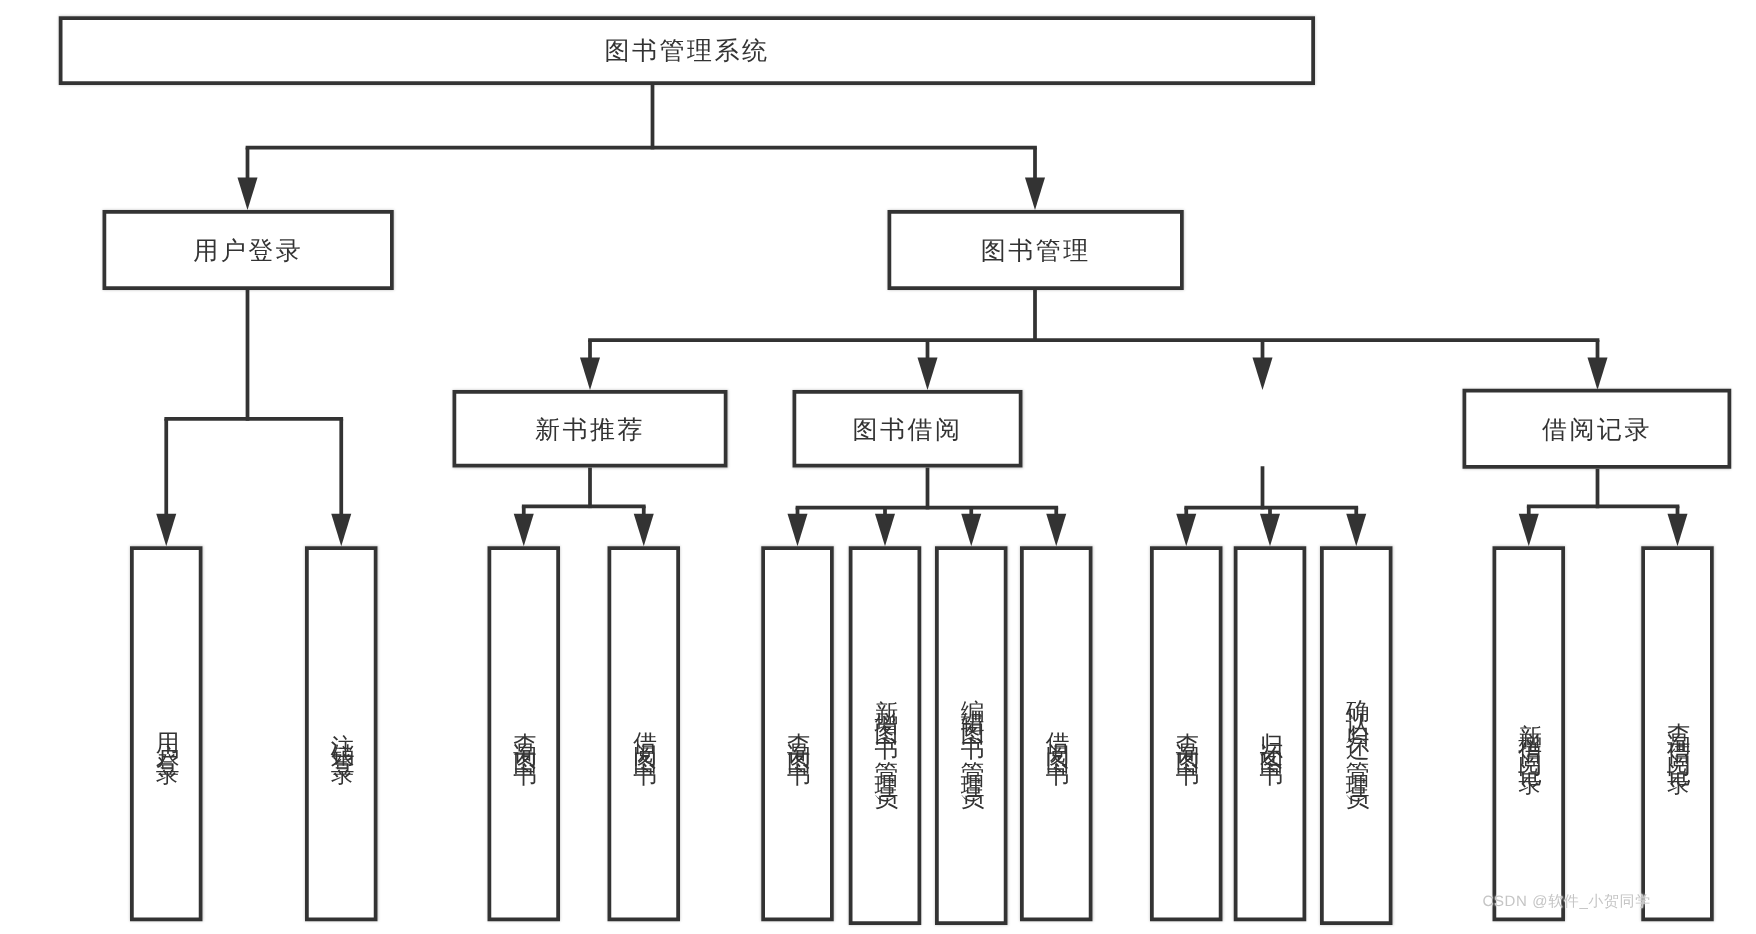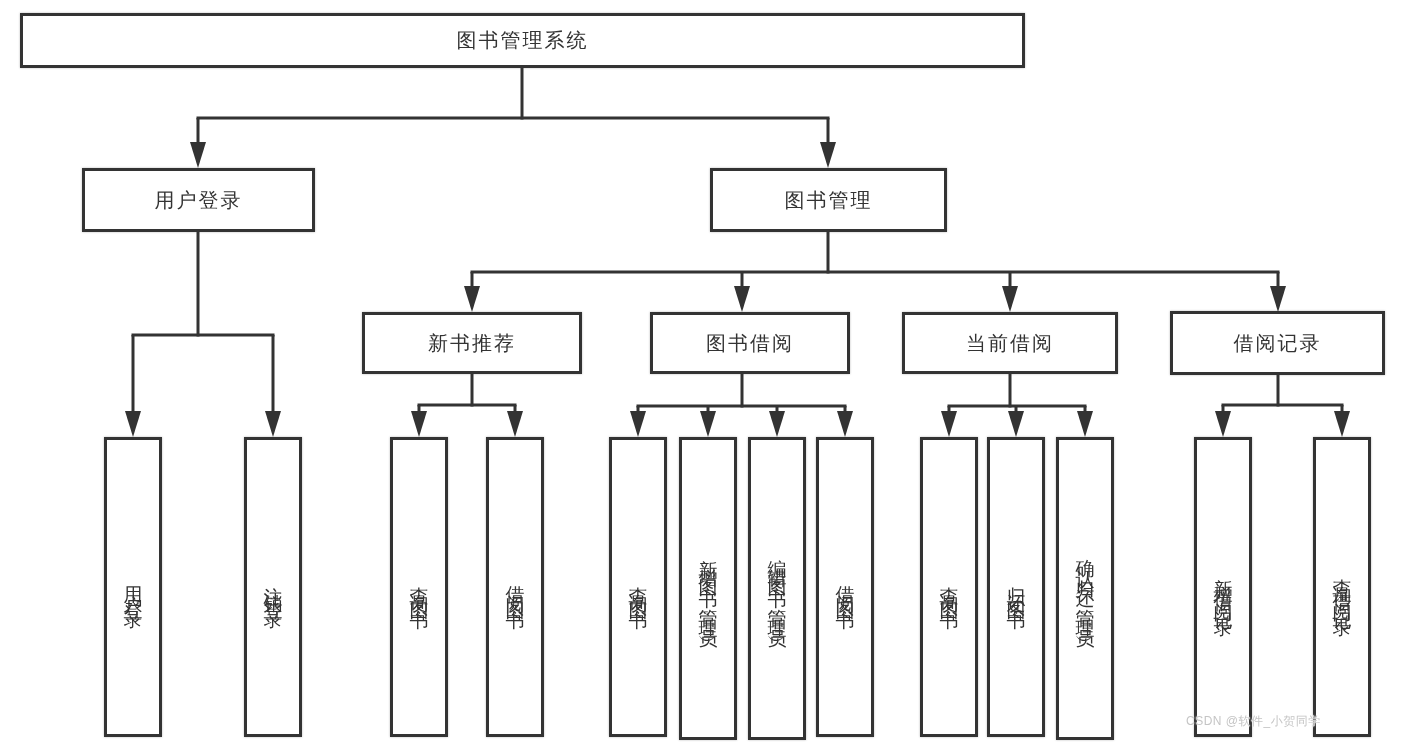--- a/index.html
+++ b/index.html
@@ -9,21 +9,21 @@
   }
   .wires{position:absolute;left:0;top:0;z-index:1;}
   .wires line{stroke:var(--line,#333);stroke-width:3;}
   .wires polygon{fill:var(--line,#333);}
   .node{
     position:absolute;z-index:2;box-sizing:border-box;background:#fff;
     border:3px solid var(--line,#333);color:var(--text,#333);
     box-shadow:0 0 2px rgba(60,60,60,.35);
   }
   .hbox{display:flex;align-items:center;justify-content:center;font-size:20px;letter-spacing:2px;white-space:nowrap;}
-  .root{font-size:20px;}
+  .root{font-size:20px;margin-left:27px;}
   .vbox{
     writing-mode:vertical-rl;text-orientation:mixed;text-align:center;
     font-size:19px;letter-spacing:8px;line-height:52px;
   }
   .watermark{
     position:absolute;z-index:5;font-size:12px;letter-spacing:0.5px;white-space:nowrap;
     color:var(--watermark,#c5c5c5);text-shadow:0 0 2px #fff,0 0 1px #fff;
   }
 </style>
 </head>
@@ -92,22 +92,21 @@
     <line x1="1342" y1="405" x2="1342" y2="415"></line>
       <polygon points="1334,411 1350,411 1342,437"></polygon>
   </svg>
 
   <div class="node hbox root" style="left:20px;top:13px;width:1005px;height:55px">图书管理系统</div>
 
   <div class="node hbox" style="left:82px;top:168px;width:233px;height:64px">用户登录</div>
   <div class="node hbox" style="left:710px;top:168px;width:237px;height:64px">图书管理</div>
 
   <div class="node hbox" style="left:362px;top:312px;width:220px;height:62px">新书推荐</div>
-  <div class="node hbox" style="left:650px;top:312px;width:200px;height:62px">图书借阅</div>
-  <div class="node hbox" style="left:902px;top:312px;width:216px;height:62px">当前借阅</div>
+  <div class="node hbox" style="left:634px;top:312px;width:184px;height:62px">图书借阅</div>
   <div class="node hbox" style="left:1170px;top:311px;width:215px;height:64px">借阅记录</div>
 
   <div class="node vbox" style="left:104px;top:437px;width:58px;height:300px">用户登录</div>
   <div class="node vbox" style="left:244px;top:437px;width:58px;height:300px">注销登录</div>
 
   <div class="node vbox" style="left:390px;top:437px;width:58px;height:300px">查询图书</div>
   <div class="node vbox" style="left:486px;top:437px;width:58px;height:300px">借阅图书</div>
 
   <div class="node vbox" style="left:609px;top:437px;width:58px;height:300px">查询图书</div>
   <div class="node vbox" style="left:679px;top:437px;width:58px;height:303px;letter-spacing:10px">新增图书（管理员）</div>

